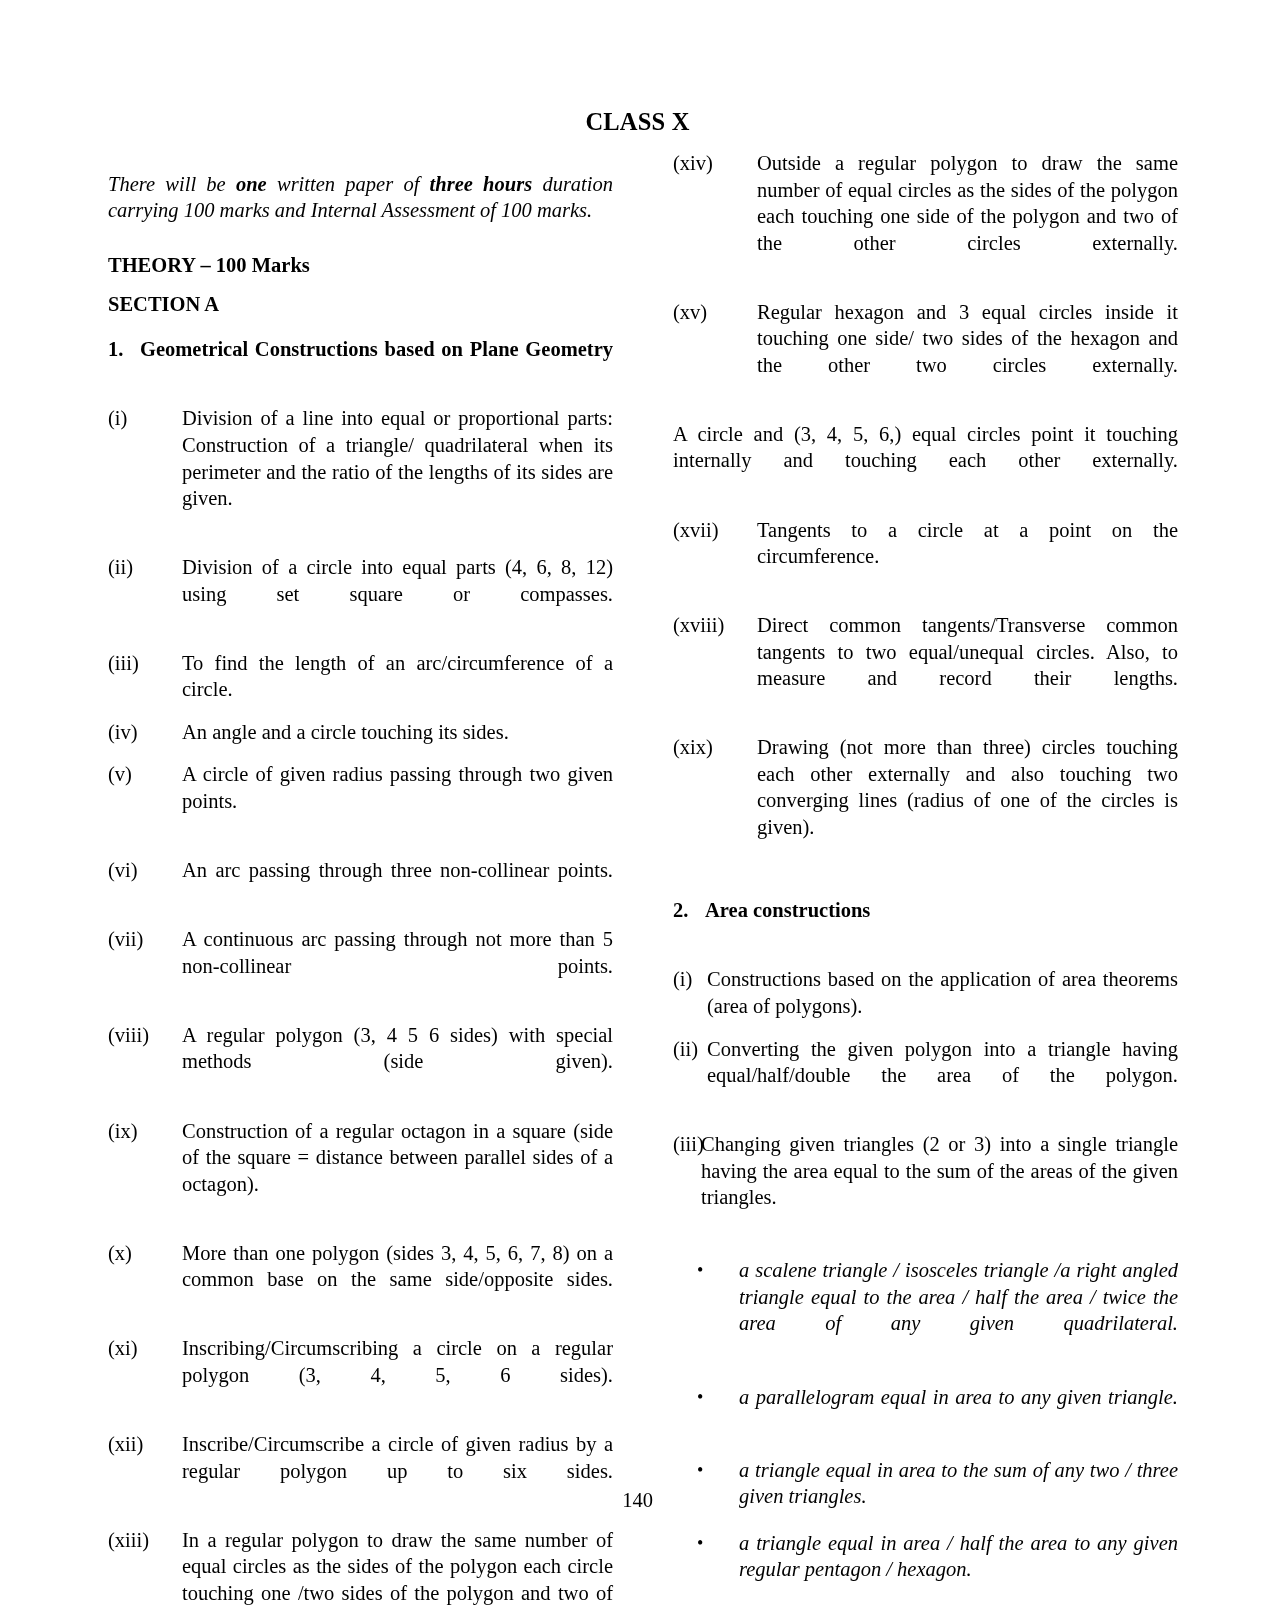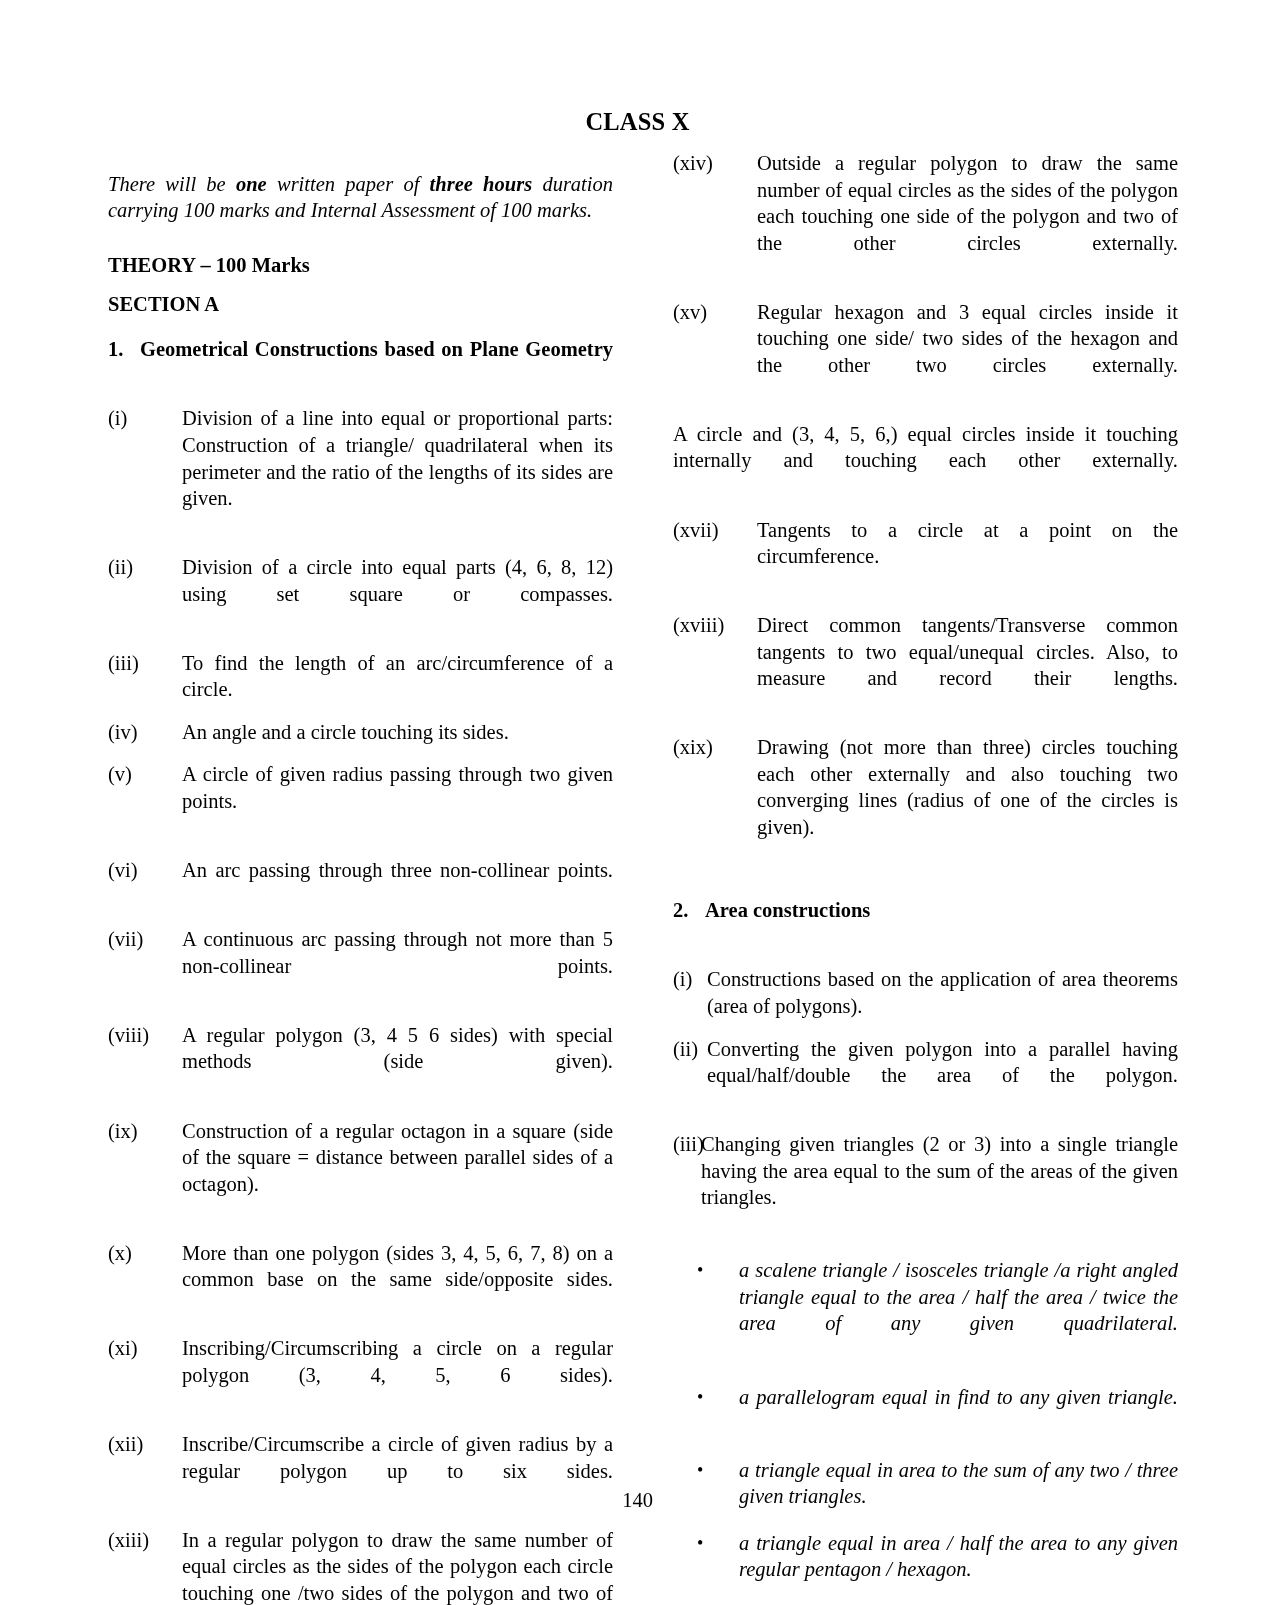--- a/index.html
+++ b/index.html
@@ -256,21 +256,21 @@
     <ul class="romans">
       <li class="roman" style="margin-top:0">
         <span class="marker">(xiv)</span>
         <span class="text">Outside a regular polygon to draw the same number of equal circles as the sides of the polygon each touching one side of the polygon and two of the other circles externally.</span>
       </li>
       <li class="roman">
         <span class="marker">(xv)</span>
         <span class="text">Regular hexagon and 3 equal circles inside it touching one side/ two sides of the hexagon and the other two circles externally.</span>
       </li>
       <li class="roman">
-        <span class="text">A circle and (3, 4, 5, 6,) equal circles inside it touching internally and touching each other externally.</span>
+        <span class="text">A circle and (3, 4, 5, 6,) equal circles point it touching internally and touching each other externally.</span>
       </li>
       <li class="roman">
         <span class="marker">(xvii)</span>
         <span class="text">Tangents to a circle at a point on the circumference.</span>
       </li>
       <li class="roman">
         <span class="marker">(xviii)</span>
         <span class="text">Direct common tangents/Transverse common tangents to two equal/unequal circles. Also, to measure and record their lengths.</span>
       </li>
       <li class="roman">
@@ -284,37 +284,37 @@
       <span class="body" style="text-align:left">Area constructions</span>
     </div>
 
     <ul class="arabics sub-block-right">
       <li class="arabic last">
         <span class="marker">(i)</span>
         <span class="text">Constructions based on the application of area theorems (area of polygons).</span>
       </li>
       <li class="arabic">
         <span class="marker">(ii)</span>
-        <span class="text">Converting the given polygon into a parallel having equal/half/double the area of the polygon.</span>
+        <span class="text">Converting the given polygon into a triangle having equal/half/double the area of the polygon.</span>
       </li>
       <li class="arabic">
         <span class="marker" style="flex:0 0 28px;width:28px">(iii)</span>
         <span class="text">Changing given triangles (2 or 3) into a single triangle having the area equal to the sum of the areas of the given triangles.</span>
       </li>
     </ul>
 
 
     <ul class="bullets">
       <li class="bullet">
         <span class="dot">•</span>
         <span class="text">a scalene triangle / isosceles triangle /a right angled triangle equal to the area / half the area / twice the area of any given quadrilateral.</span>
       </li>
       <li class="bullet">
         <span class="dot">•</span>
-        <span class="text">a parallelogram equal in find to any given triangle.</span>
+        <span class="text">a parallelogram equal in area to any given triangle.</span>
       </li>
       <li class="bullet last">
         <span class="dot">•</span>
         <span class="text">a triangle equal in area to the sum of any two / three given triangles.</span>
       </li>
       <li class="bullet last">
         <span class="dot">•</span>
         <span class="text">a triangle equal in area / half the area to any given regular pentagon / hexagon.</span>
       </li>
     </ul>

